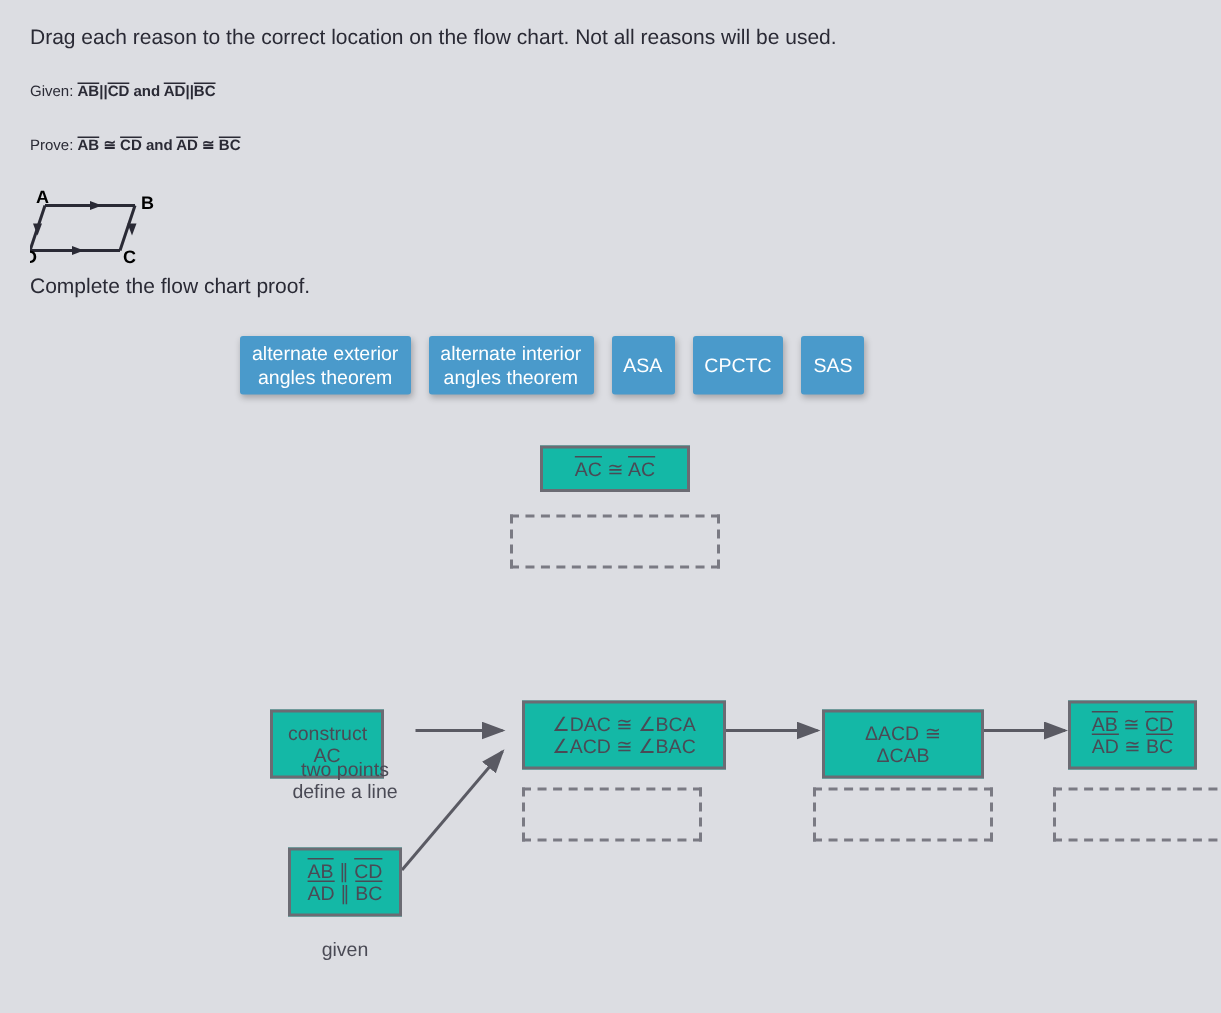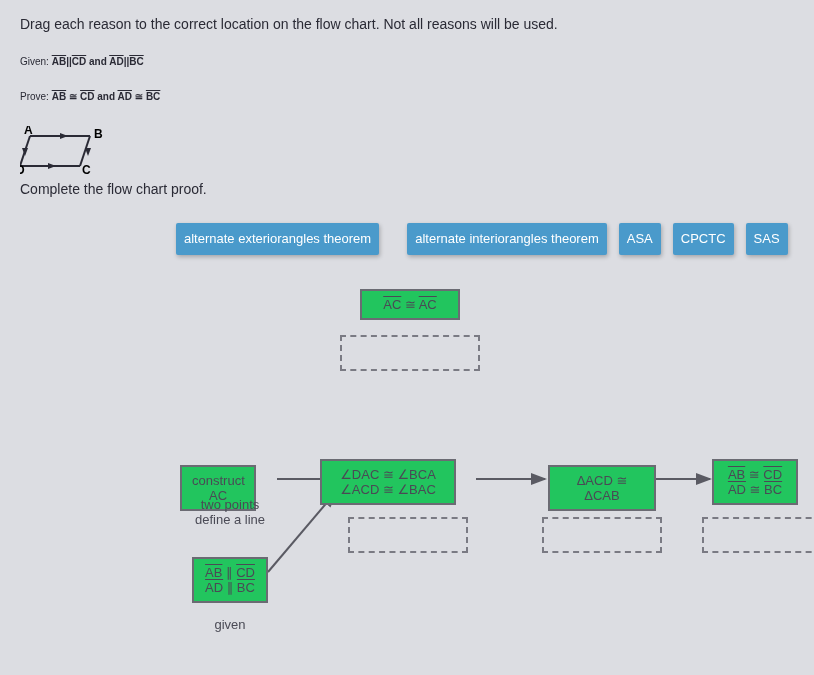--- a/index.html
+++ b/index.html
@@ -36,31 +36,31 @@
     padding: 4px 8px;
     border-radius: 2px;
     box-shadow: 1px 2px 4px rgba(0,0,0,.25);
     display: flex;
     align-items: center;
     justify-content: center;
     line-height: 1.2;
     min-height: 32px;
     cursor: grab;
   }
-  .reason.tall { flex-direction: row; margin-left: 16px; }
+  .reason.tall { flex-direction: column; }
 
   .flow-area {
     position: relative;
     width: 780px;
     height: 340px;
   }
   .abs { position: absolute; }
   .solid-box {
     border: 2px solid #6b6b73;
-    background: #22c55e;
+    background: #14b8a6;
     padding: 6px 10px;
     text-align: center;
     font-size: 13px;
     color: #4a4a55;
   }
   .dashed-box {
     border: 2px dashed #7a7a83;
     background: #dcdde2;
     min-width: 120px;
     min-height: 36px;
@@ -143,21 +143,21 @@
     <span class="ov">AC</span><span> ≅ </span><span class="ov">AC</span>
   </div>
   <div class="dashed-box abs" style="left:320px; top:56px; width:140px;"></div>
 
   <div class="solid-box abs" style="left:160px; top:186px; width:76px;">construct AC</div>
   <div class="caption" style="left:150px; top:218px;">
     <div>two points</div>
     <div>define a line</div>
   </div>
 
-  <div class="solid-box abs" style="left:300px; top:180px; width:136px;">
+  <div class="solid-box abs" style="left:328px; top:180px; width:136px;">
     <div><span>∠DAC</span><span> ≅ </span><span>∠BCA</span></div>
     <div><span>∠ACD</span><span> ≅ </span><span>∠BAC</span></div>
   </div>
   <div class="dashed-box abs" style="left:328px; top:238px; width:120px;"></div>
 
   <div class="solid-box abs" style="left:528px; top:186px; width:108px;">
     <span>ΔACD</span><span> ≅ </span><span>ΔCAB</span>
   </div>
   <div class="dashed-box abs" style="left:522px; top:238px; width:120px;"></div>
 

